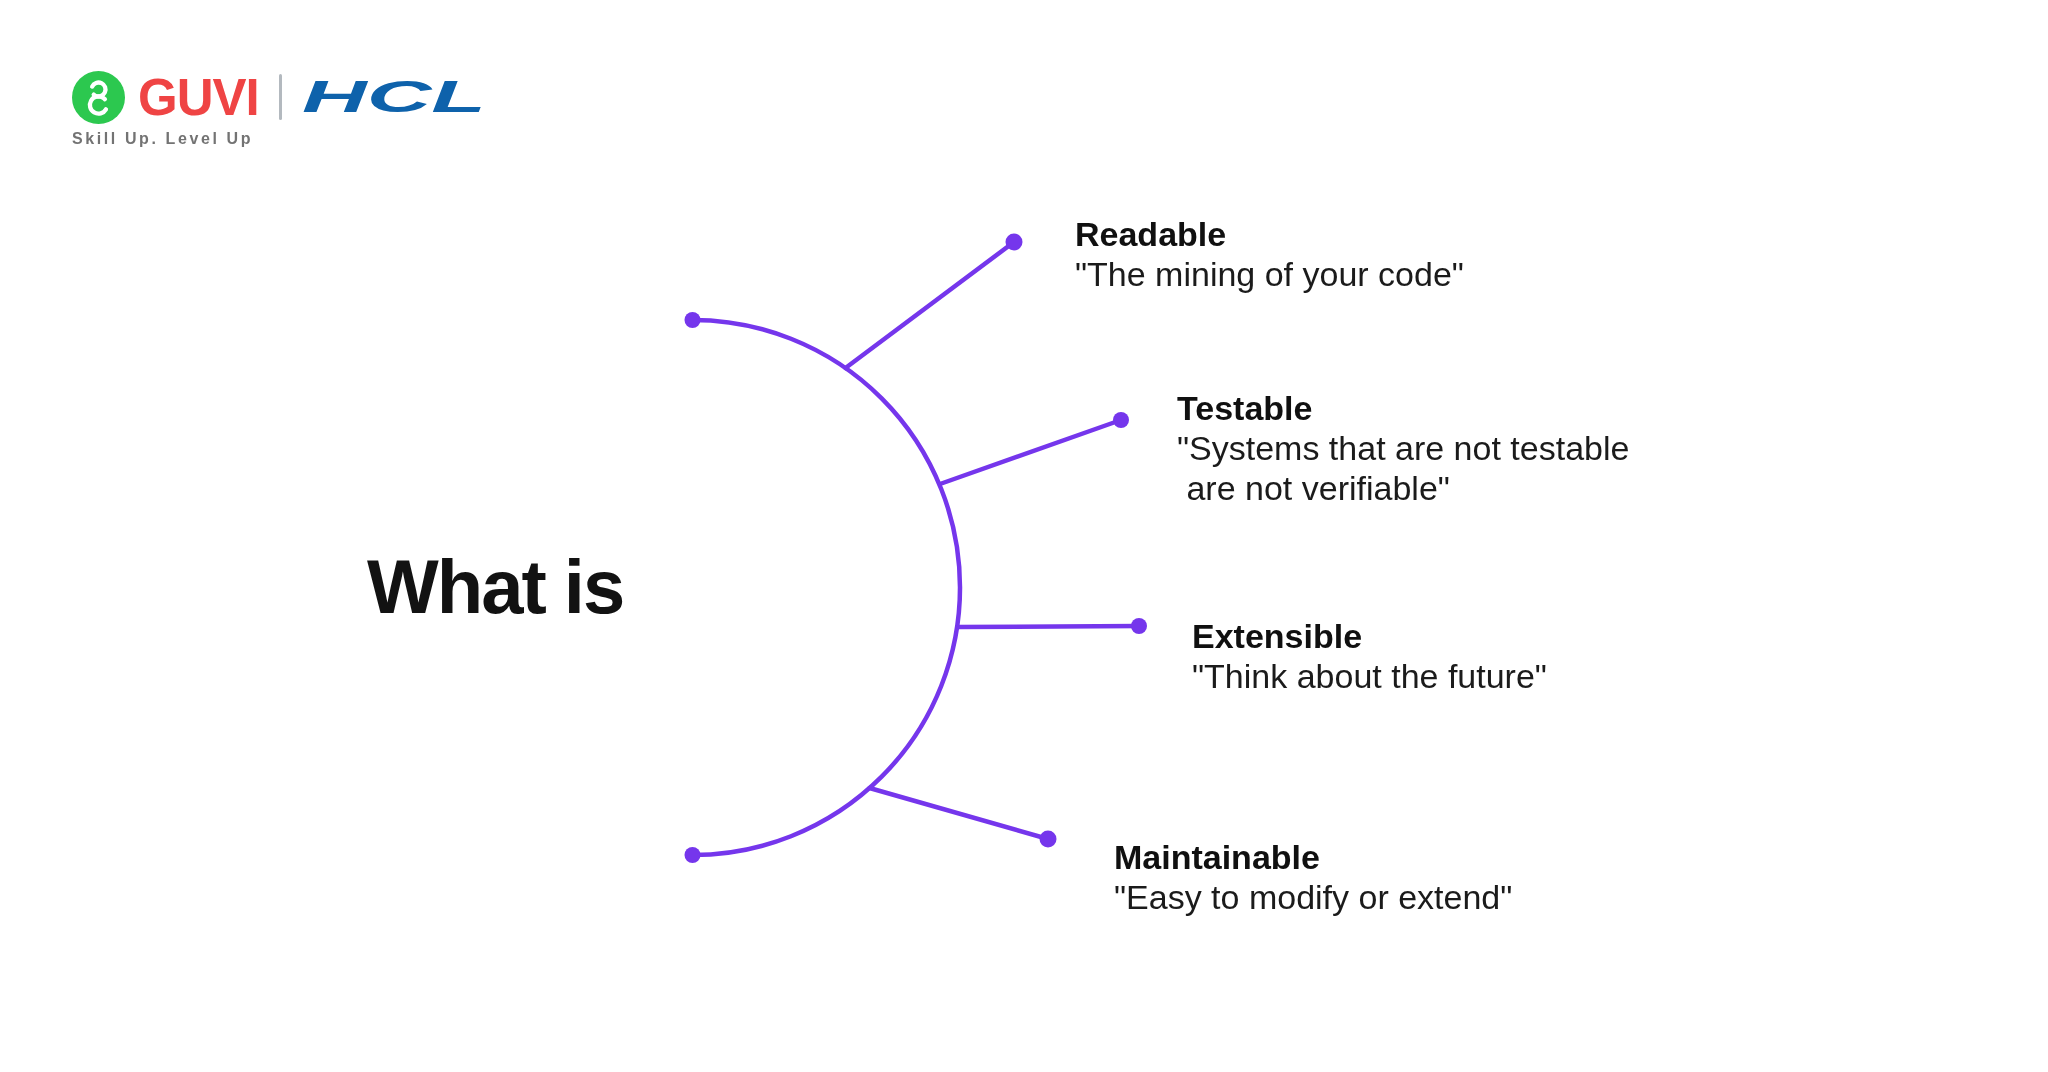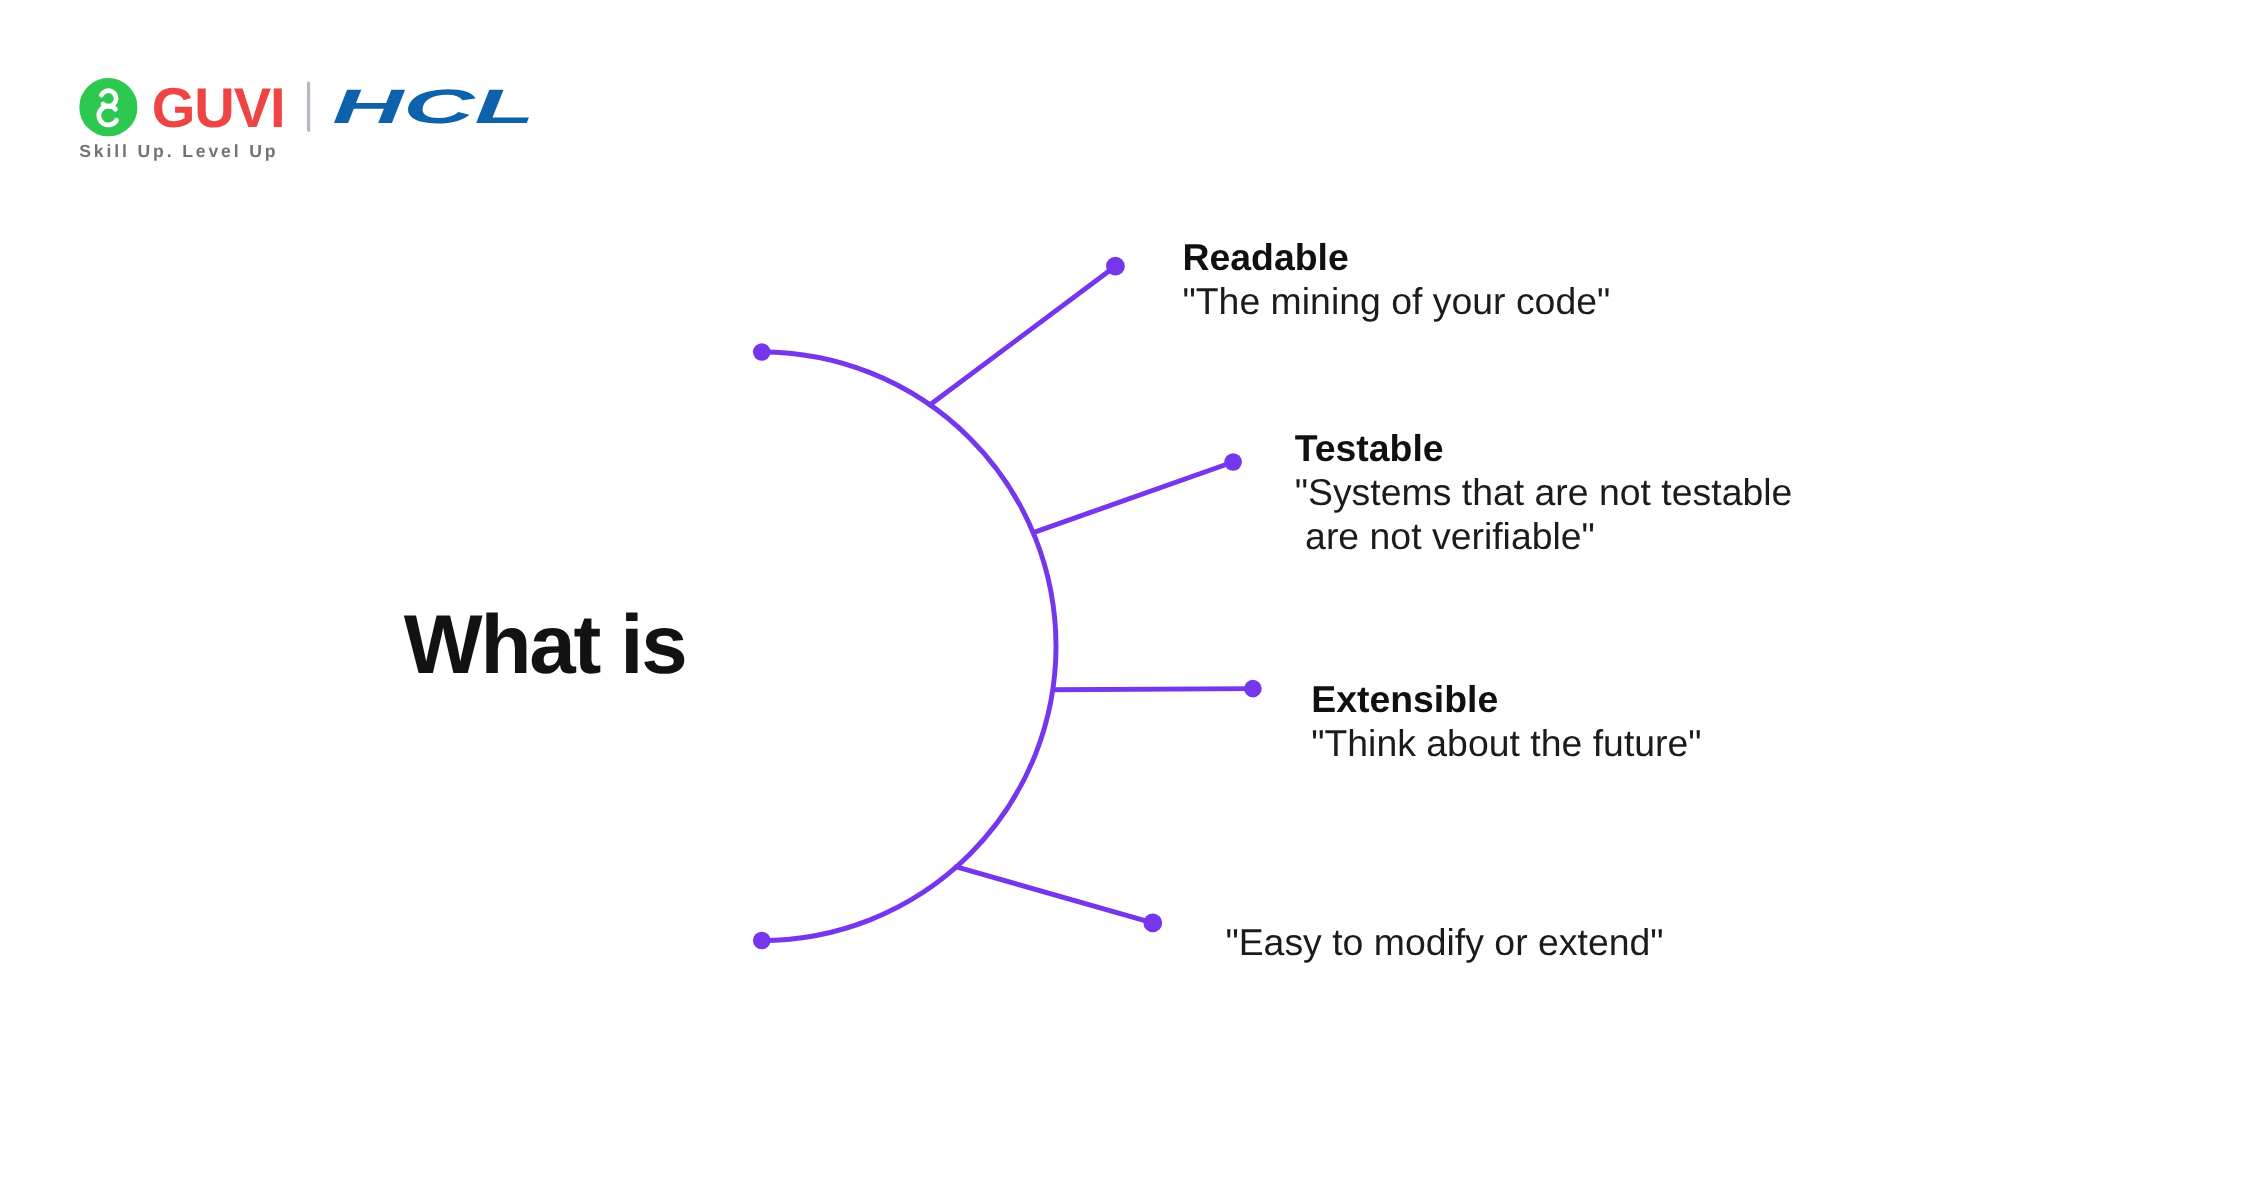--- a/index.html
+++ b/index.html
@@ -100,14 +100,15 @@
   <div class="item-quote">"Systems that are not testable
  are not verifiable"</div>
 </div>
 
 <div class="item item-extensible">
   <div class="item-label">Extensible</div>
   <div class="item-quote">"Think about the future"</div>
 </div>
 
 <div class="item item-maintainable">
+  <div class="item-label">Maintainable</div>
   <div class="item-quote">"Easy to modify or extend"</div>
 </div>
 
 </body></html>

